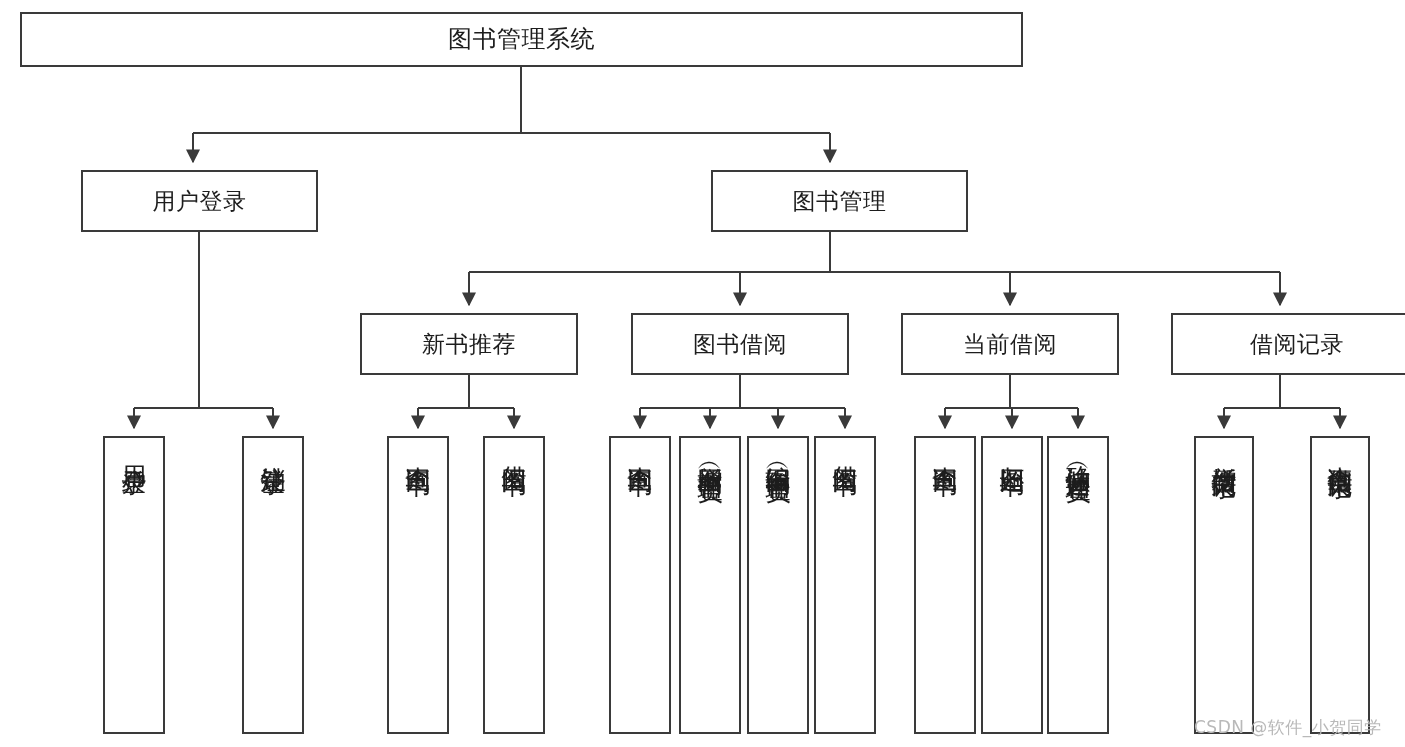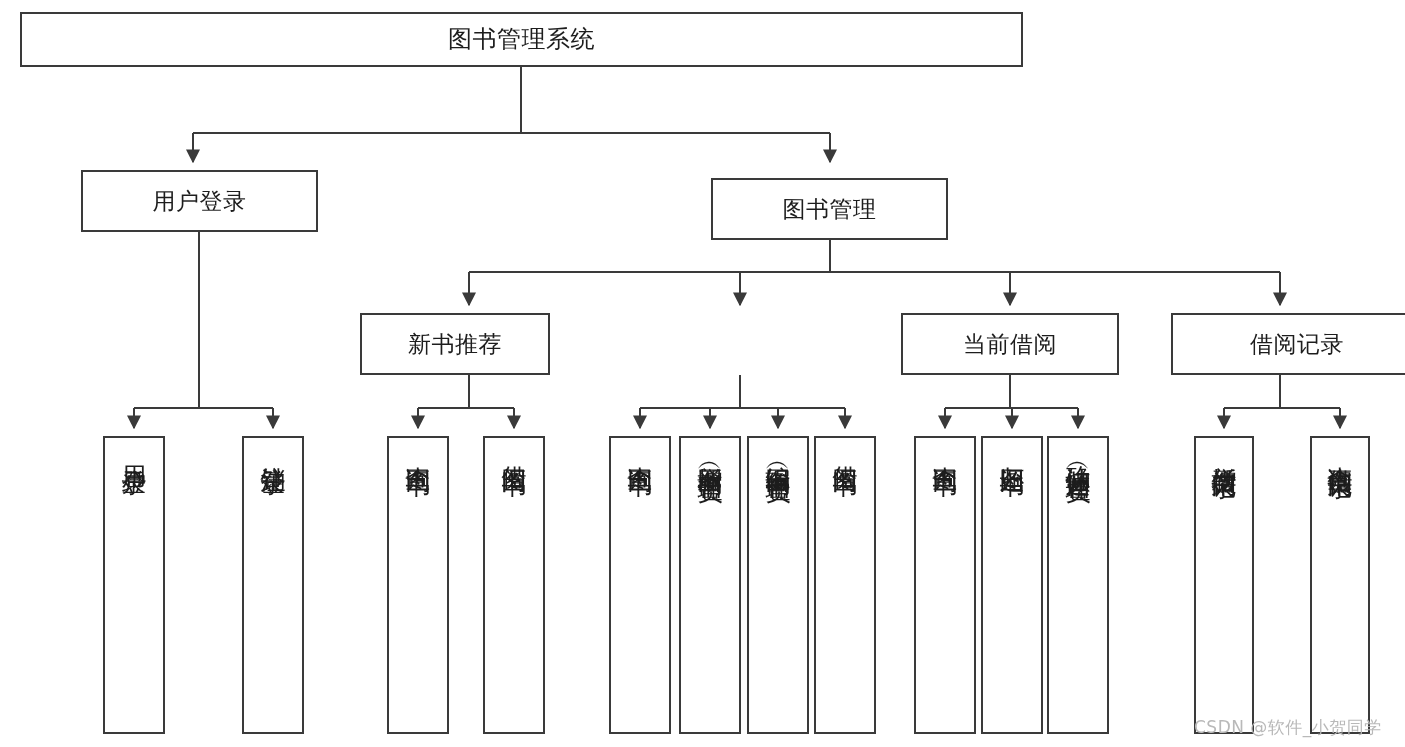--- a/index.html
+++ b/index.html
@@ -130,26 +130,29 @@
     </g>
   </svg>
 
   <div class="node horiz root" style="left:20px; top:12px; width:1003px; height:55px;justify-content:center;">
     <span class="label">图书管理系统</span>
   </div>
 
   <div class="node horiz" style="left:81px; top:170px; width:237px; height:62px;">
     <span class="label">用户登录</span>
   </div>
-  <div class="node horiz" style="left:711px; top:170px; width:237px; height:62px;margin-top:8px;">
+  <div class="node horiz" style="left:711px; top:170px; width:257px; height:62px;">
     <span class="label">图书管理</span>
   </div>
 
-  <div class="node horiz" style="left:360px; top:313px; width:190px; height:62px;justify-content:center;">
+  <div class="node horiz" style="left:360px; top:313px; width:218px; height:62px;justify-content:center;">
     <span class="label">新书推荐</span>
+  </div>
+  <div class="node horiz" style="left:631px; top:313px; width:218px; height:62px;">
+    <span class="label">图书借阅</span>
   </div>
   <div class="node horiz" style="left:901px; top:313px; width:218px; height:62px;align-items:center;">
     <span class="label">当前借阅</span>
   </div>
   <div class="node horiz" style="left:1171px; top:313px; width:252px; height:62px;">
     <span class="label">借阅记录</span>
   </div>
 
   <div class="node vert" style="left:103px; top:436px; width:62px; height:298px;">
     <span class="label">用户登录</span>

